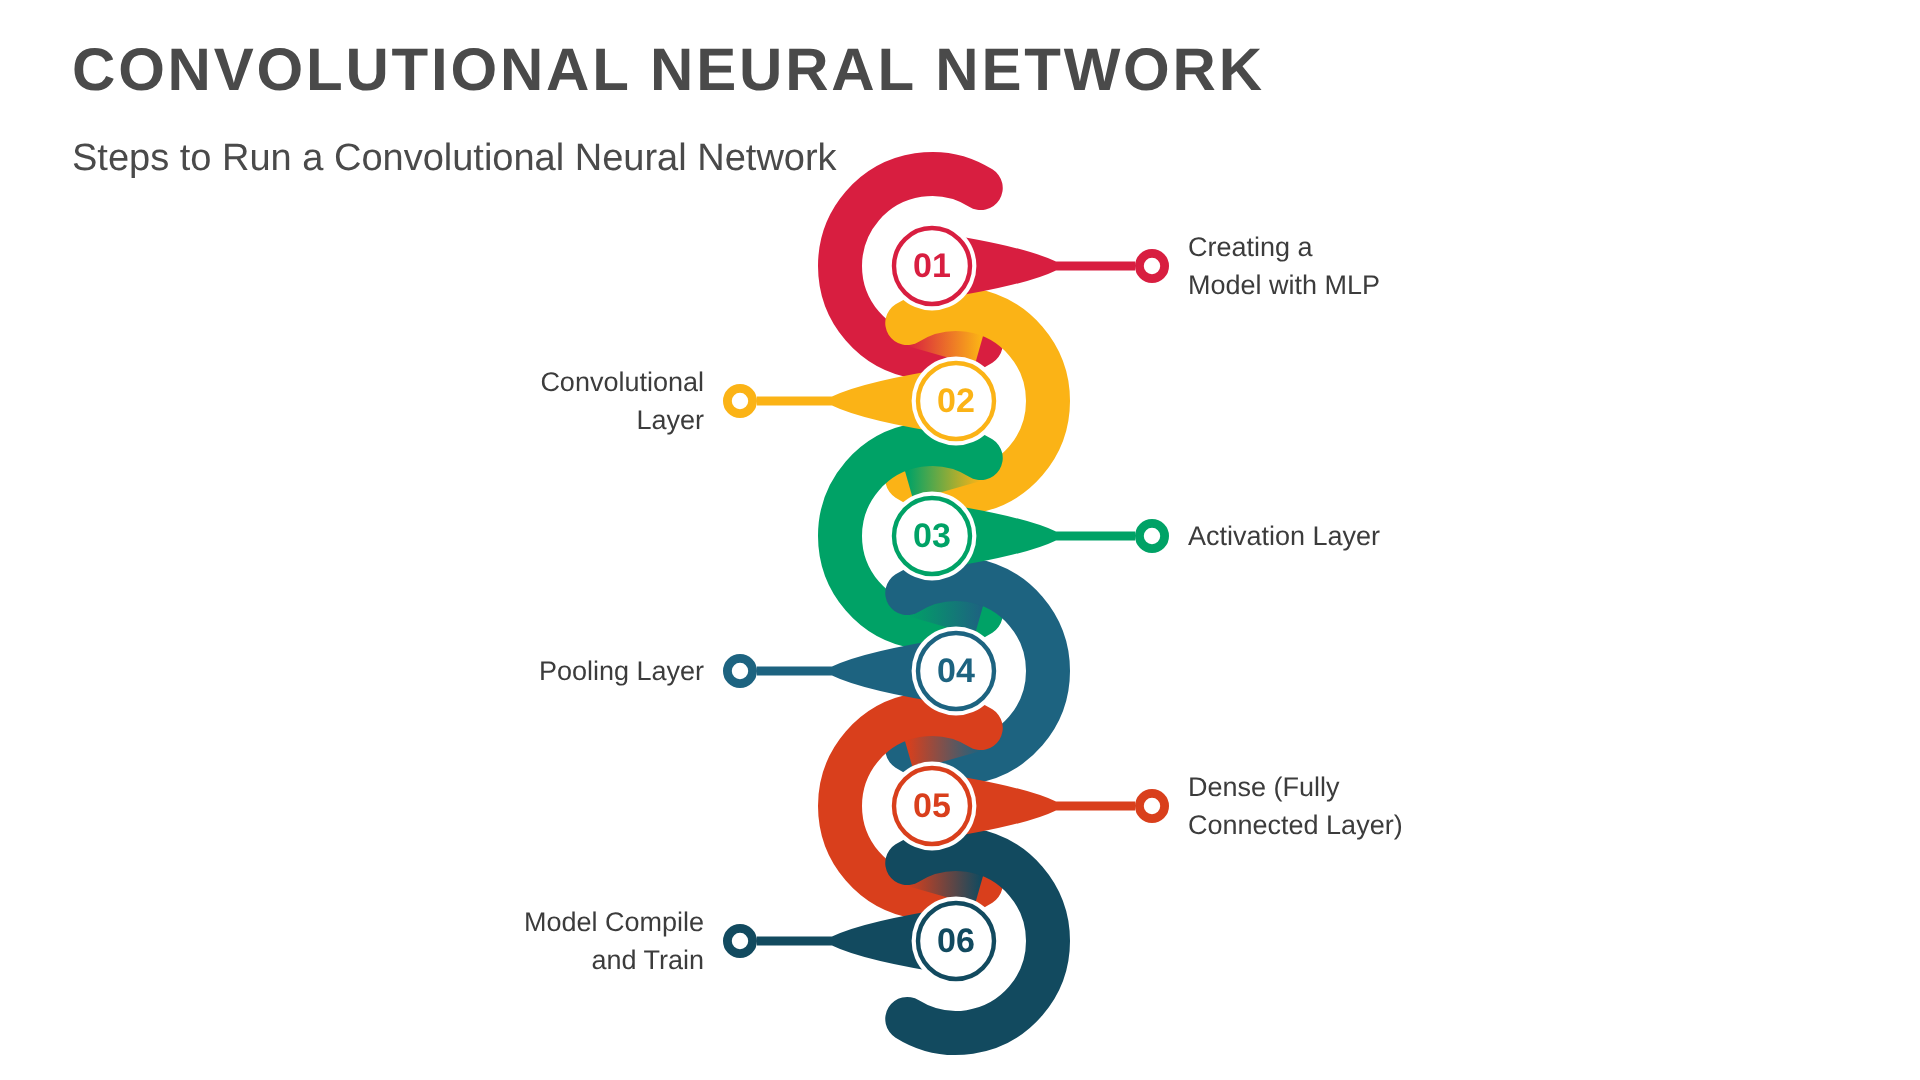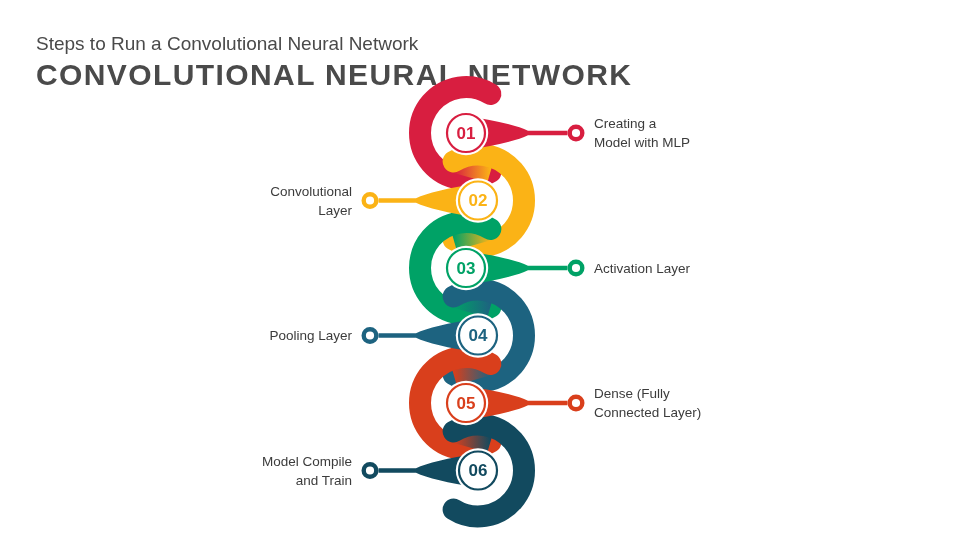--- a/index.html
+++ b/index.html
@@ -58,22 +58,22 @@
   .step-label-text {
     font-family: "Liberation Sans", sans-serif;
     font-size: 13.5px;
     fill: #3c3c3c;
   }
 </style>
 </head>
 <body>
 
 <div id="slide-header">
+  <div id="page-title">CONVOLUTIONAL NEURAL NETWORK</div>
   <div id="page-subtitle">Steps to Run a Convolutional Neural Network</div>
-  <div id="page-title">CONVOLUTIONAL NEURAL NETWORK</div>
 </div>
 
 <svg id="snake-diagram" viewBox="0 0 960 540" xmlns="http://www.w3.org/2000/svg">
   <defs>
 
     <linearGradient id="blend-1" x1="0" y1="0" x2="1" y2="0">
       <stop offset="0%" stop-color="#D81E40"></stop>
       <stop offset="100%" stop-color="#FBB316"></stop>
     </linearGradient>
     <linearGradient id="blend-2" x1="0" y1="0" x2="1" y2="0">

